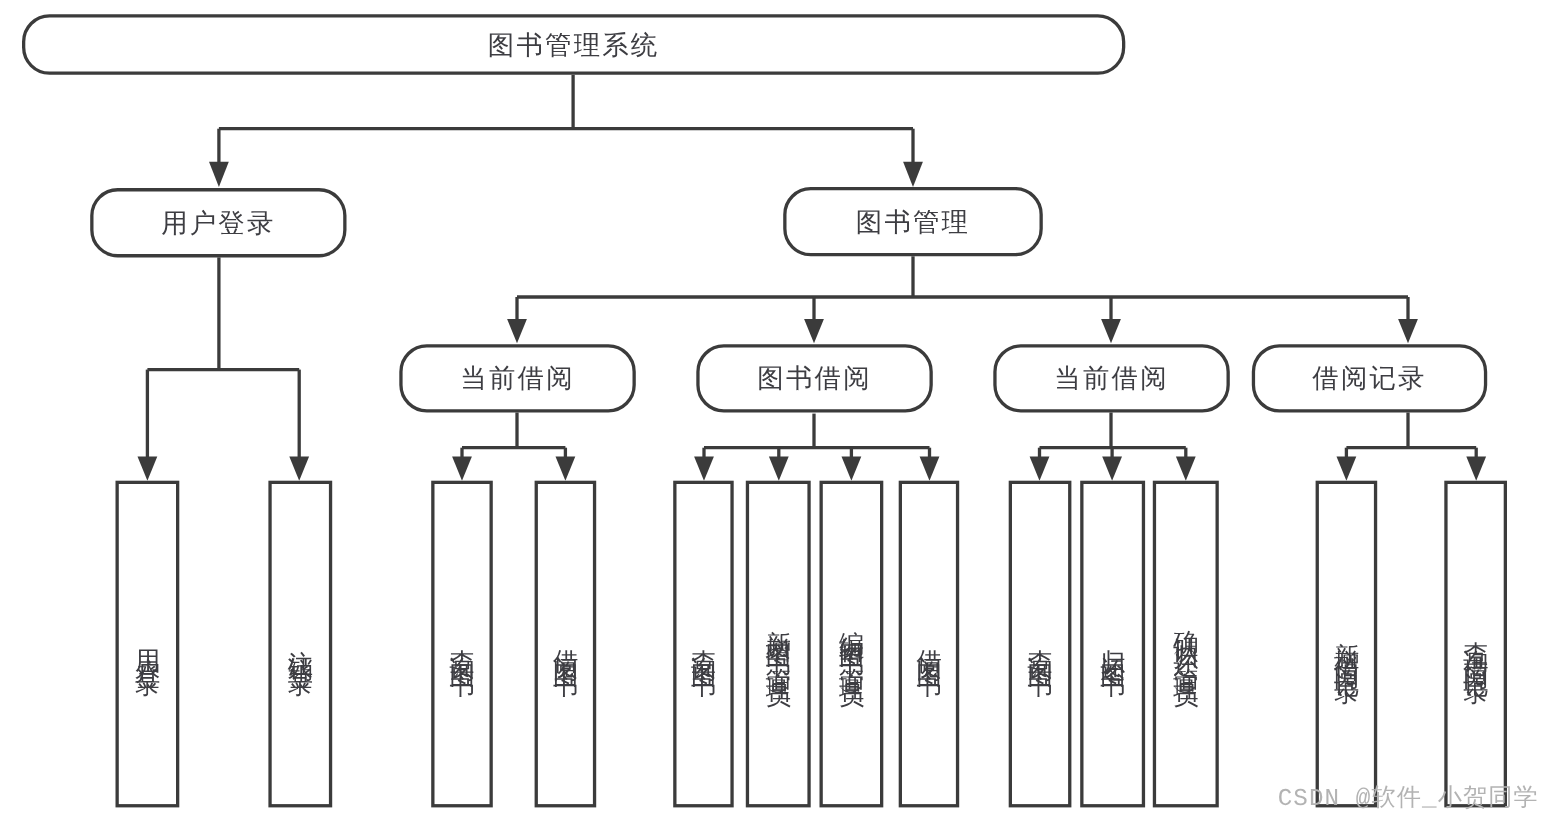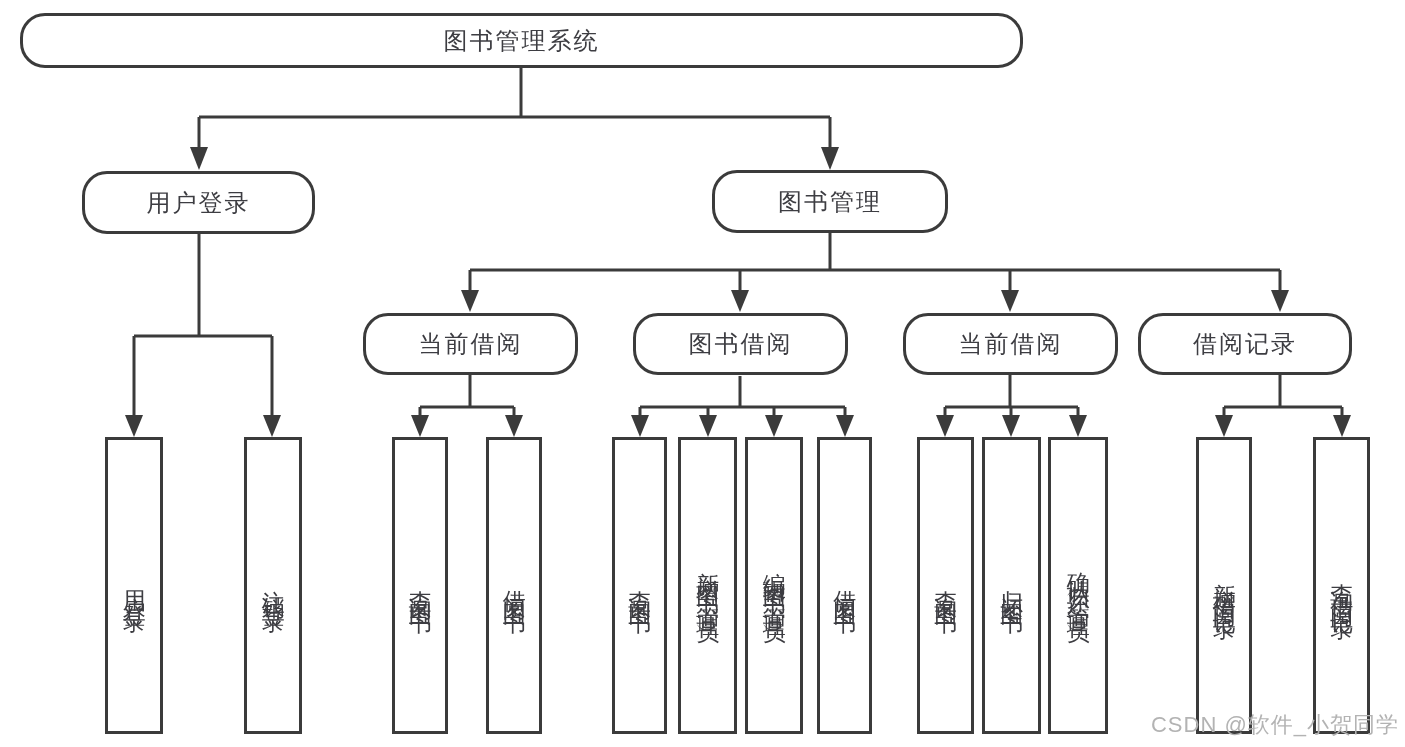--- a/index.html
+++ b/index.html
@@ -41,20 +41,21 @@
     line-height: 1.1;
   }
   .watermark {
     position: absolute;
     right: 6px;
     bottom: 7px;
     font-size: 22px;
     color: #b3b3b3;
     letter-spacing: 1px;
     white-space: nowrap;
+    font-family: Liberation Mono, monospace;
   }
 </style>
 </head>
 <body>
 
 <div class="canvas">
 
   <svg class="connectors" viewBox="0 0 1405 747" xmlns="http://www.w3.org/2000/svg" aria-hidden="true">
     <g stroke="#3b3b3b" stroke-width="3" fill="none">
 

